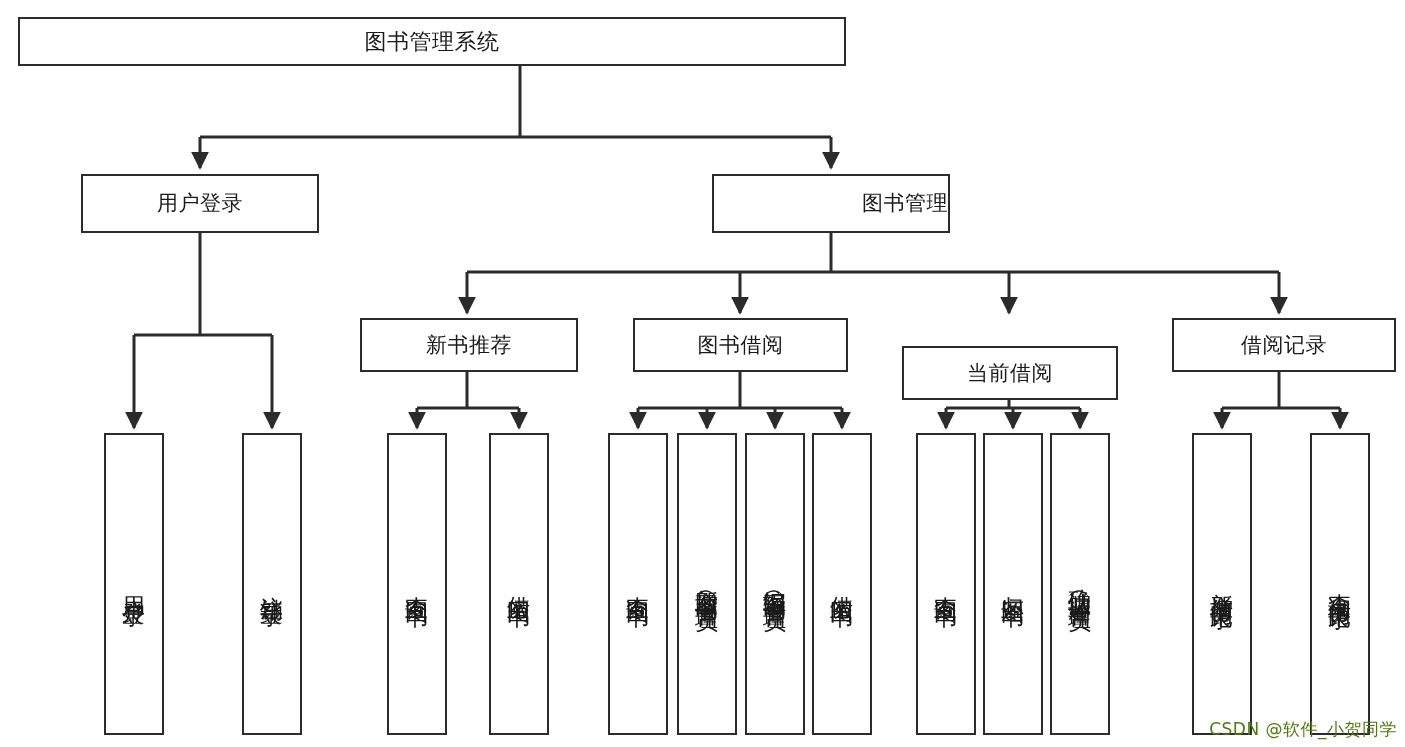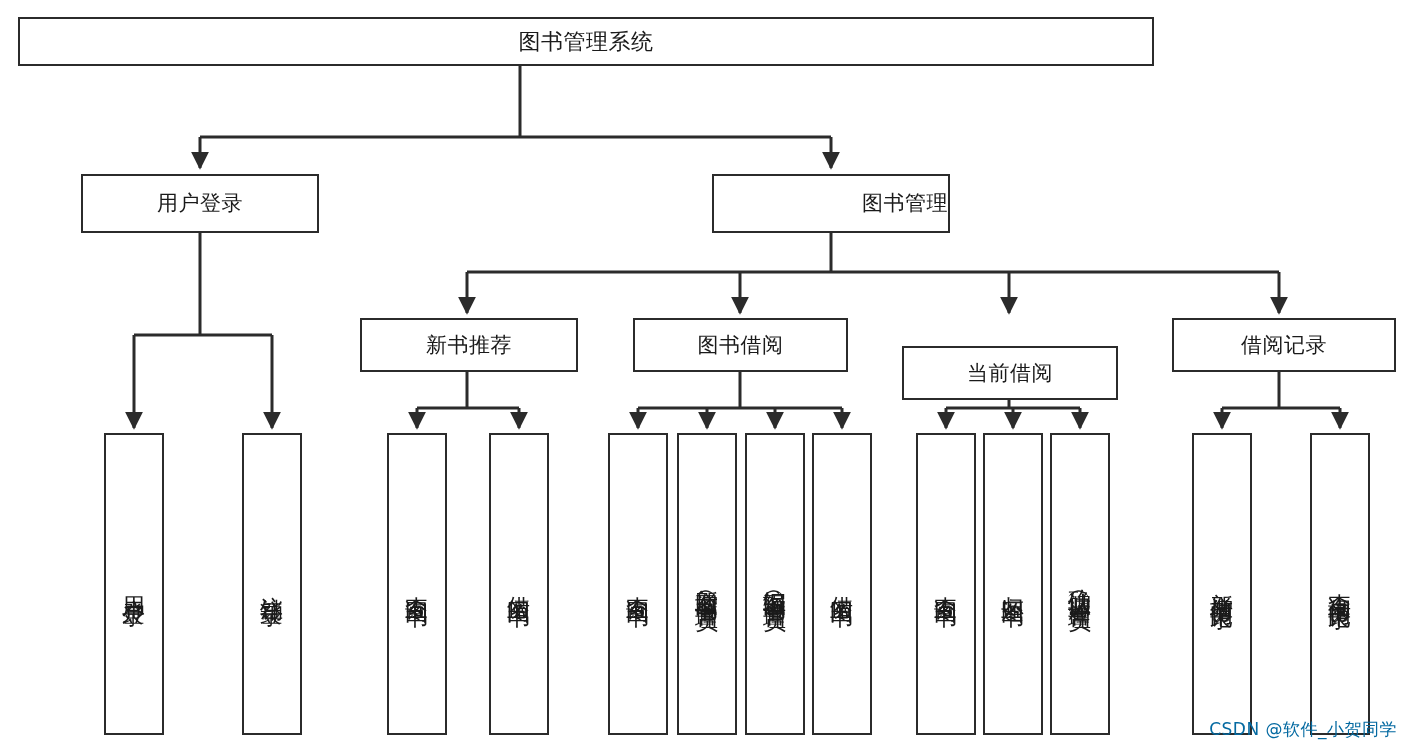--- a/index.html
+++ b/index.html
@@ -62,21 +62,21 @@
     line-height: 1.05;
     letter-spacing: 3px;
     white-space: nowrap;
     max-height: 100%;
   }
   #watermark {
     position: absolute;
     right: 8px;
     bottom: 6px;
     font-size: 17px;
-    color: #0369a1;
+    color: #4d7c0f;
     letter-spacing: 0.5px;
     white-space: nowrap;
     font-family: "DejaVu Sans", "Liberation Sans", sans-serif;
   }
 </style>
 </head>
 <body>
 
 <div id="canvas">
 
@@ -124,21 +124,21 @@
       <path d="M 1013 408 L 1013 428" marker-end="url(#arrow)"></path>
       <path d="M 1080 408 L 1080 428" marker-end="url(#arrow)"></path>
 
       <path d="M 1279 372 L 1279 408"></path>
       <path d="M 1222 408 L 1340 408"></path>
       <path d="M 1222 408 L 1222 428" marker-end="url(#arrow)"></path>
       <path d="M 1340 408 L 1340 428" marker-end="url(#arrow)"></path>
     </g>
   </svg>
 
-  <div class="node h root" style="left:18px; top:17px; width:1136px; height:49px;font-family:Liberation Serif, serif;">
+  <div class="node h root" style="left:18px; top:17px; width:828px; height:49px;font-family:Liberation Serif, serif;">
     <span class="label">图书管理系统</span>
   </div>
 
   <div class="node h" style="left:81px; top:174px; width:238px; height:59px;">
     <span class="label">用户登录</span>
   </div>
 
   <div class="node h" style="left:712px; top:174px; width:238px; height:59px;justify-content:flex-end;">
     <span class="label">图书管理</span>
   </div>

